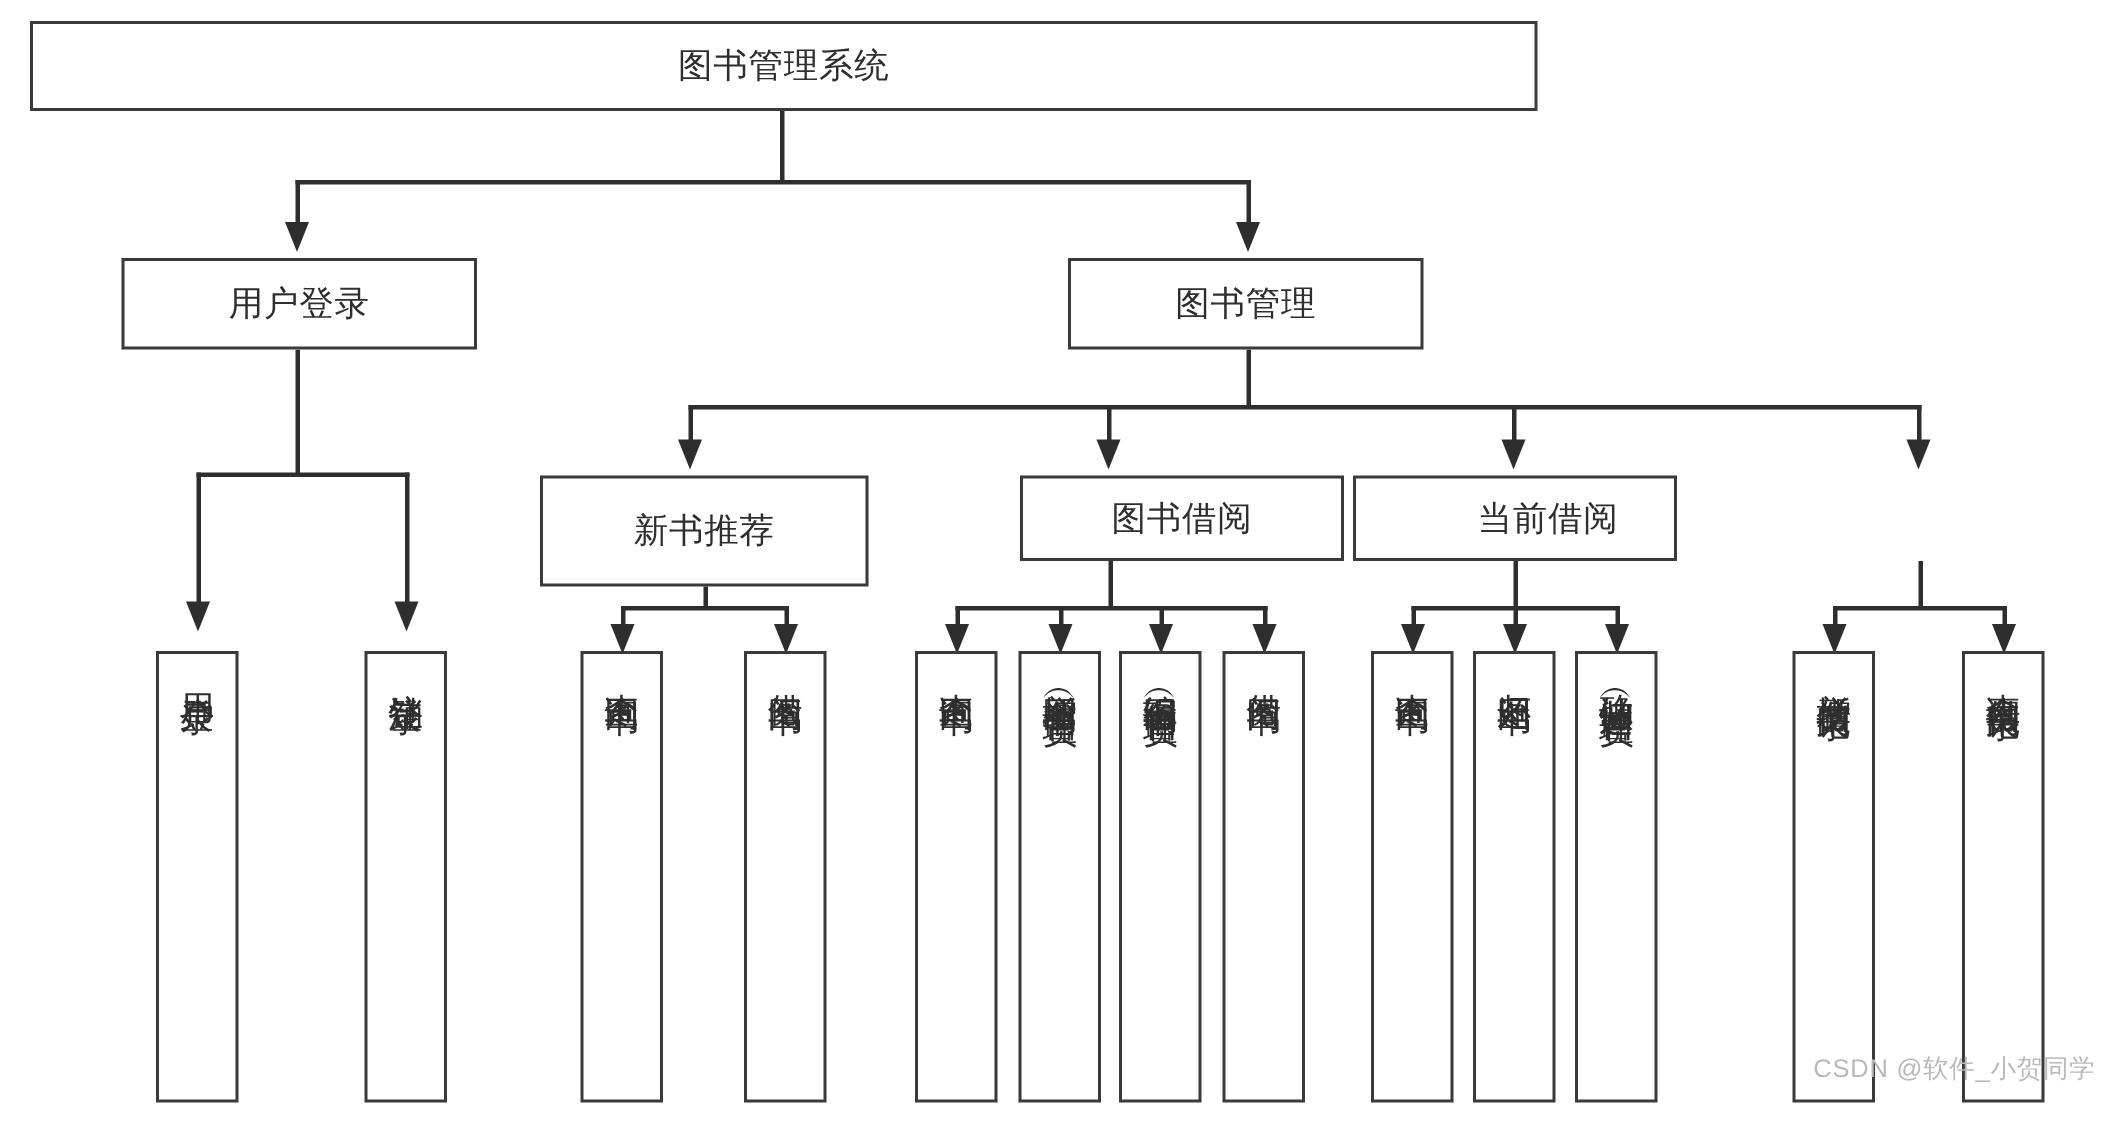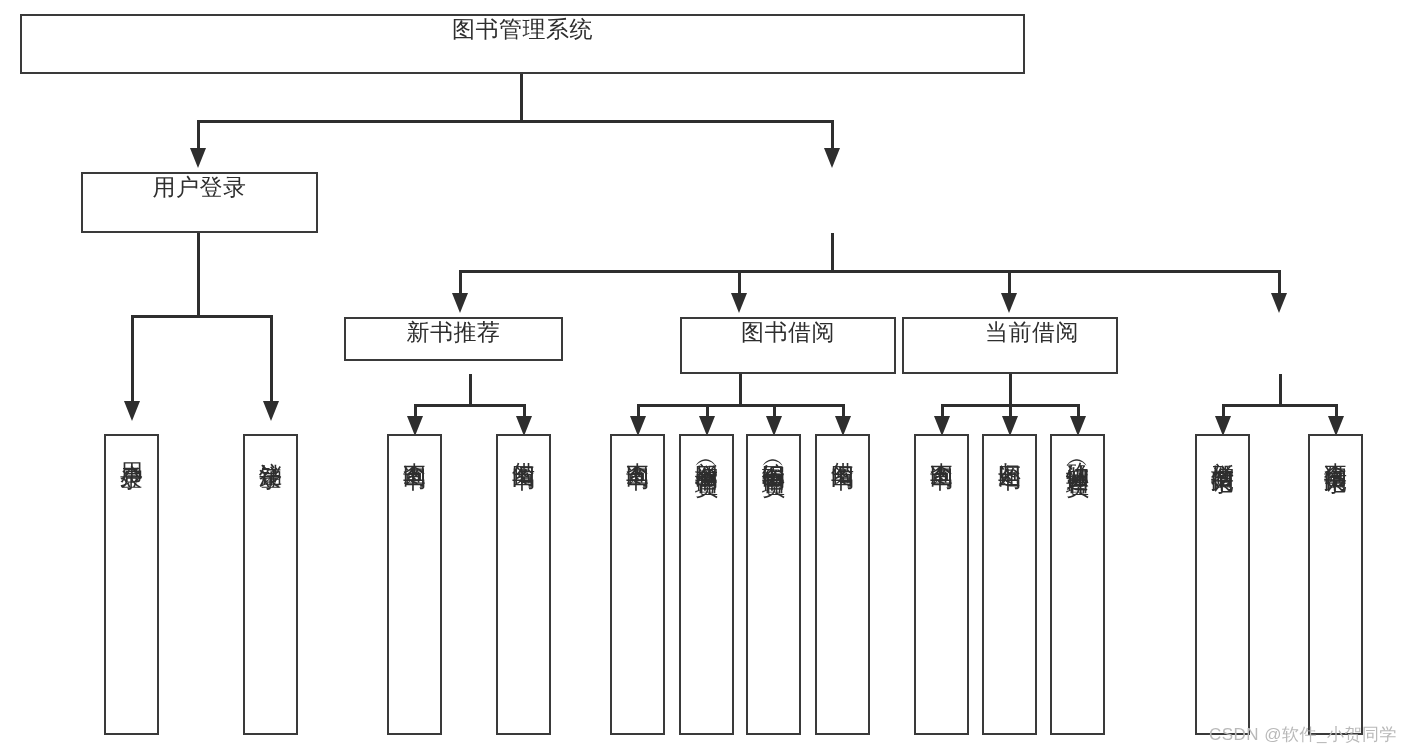--- a/index.html
+++ b/index.html
@@ -16,20 +16,21 @@
     height: 747px;
     background: #ffffff;
     overflow: hidden;
   }
   .node {
     position: absolute;
     box-sizing: border-box;
     border: 2.5px solid #3a3a3a;
     background: #ffffff;
     display: flex;
+    align-items: center;
     justify-content: center;
     color: #2e2e2e;
   }
   .node.horizontal {
     font-size: 23px;
     letter-spacing: 0.5px;
     line-height: 1.2;
   }
   .node.vertical {
     align-items: flex-start;
@@ -55,21 +56,21 @@
     position: absolute;
     width: 0;
     height: 0;
     border-left: 8px solid transparent;
     border-right: 8px solid transparent;
     border-top: 20px solid #2e2e2e;
   }
   #watermark {
     position: absolute;
     right: 8px;
-    bottom: 1px;
+    bottom: 23px;
     font-size: 17px;
     color: #b9b9b9;
     letter-spacing: 0.5px;
     white-space: nowrap;
     pointer-events: none;
   }
 </style>
 </head>
 <body>
 
@@ -135,22 +136,25 @@
   <div class="arrow" style="left:1328px; top:416px;"></div>
 
   <div class="node horizontal" style="left:20px; top:14px; width:1005px; height:60px;">
     <span>图书管理系统</span>
   </div>
 
   <div class="node horizontal" style="left:81px; top:172px; width:237px; height:61px;">
     <span>用户登录</span>
   </div>
 
-
-  <div class="node horizontal" style="left:344px; top:317px; width:219px; height:44px;">
+  <div class="node horizontal" style="left:712px; top:172px; width:237px; height:61px;">
+    <span>图书管理</span>
+  </div>
+
+  <div class="node horizontal" style="left:360px; top:317px; width:219px; height:74px;">
     <span>新书推荐</span>
   </div>
 
   <div class="node horizontal" style="left:632px; top:317px; width:216px; height:57px;margin-left:48px;">
     <span>图书借阅</span>
   </div>
 
   <div class="node horizontal" style="left:902px; top:317px; width:216px; height:57px;padding-left:44px;">
     <span>当前借阅</span>
   </div>

